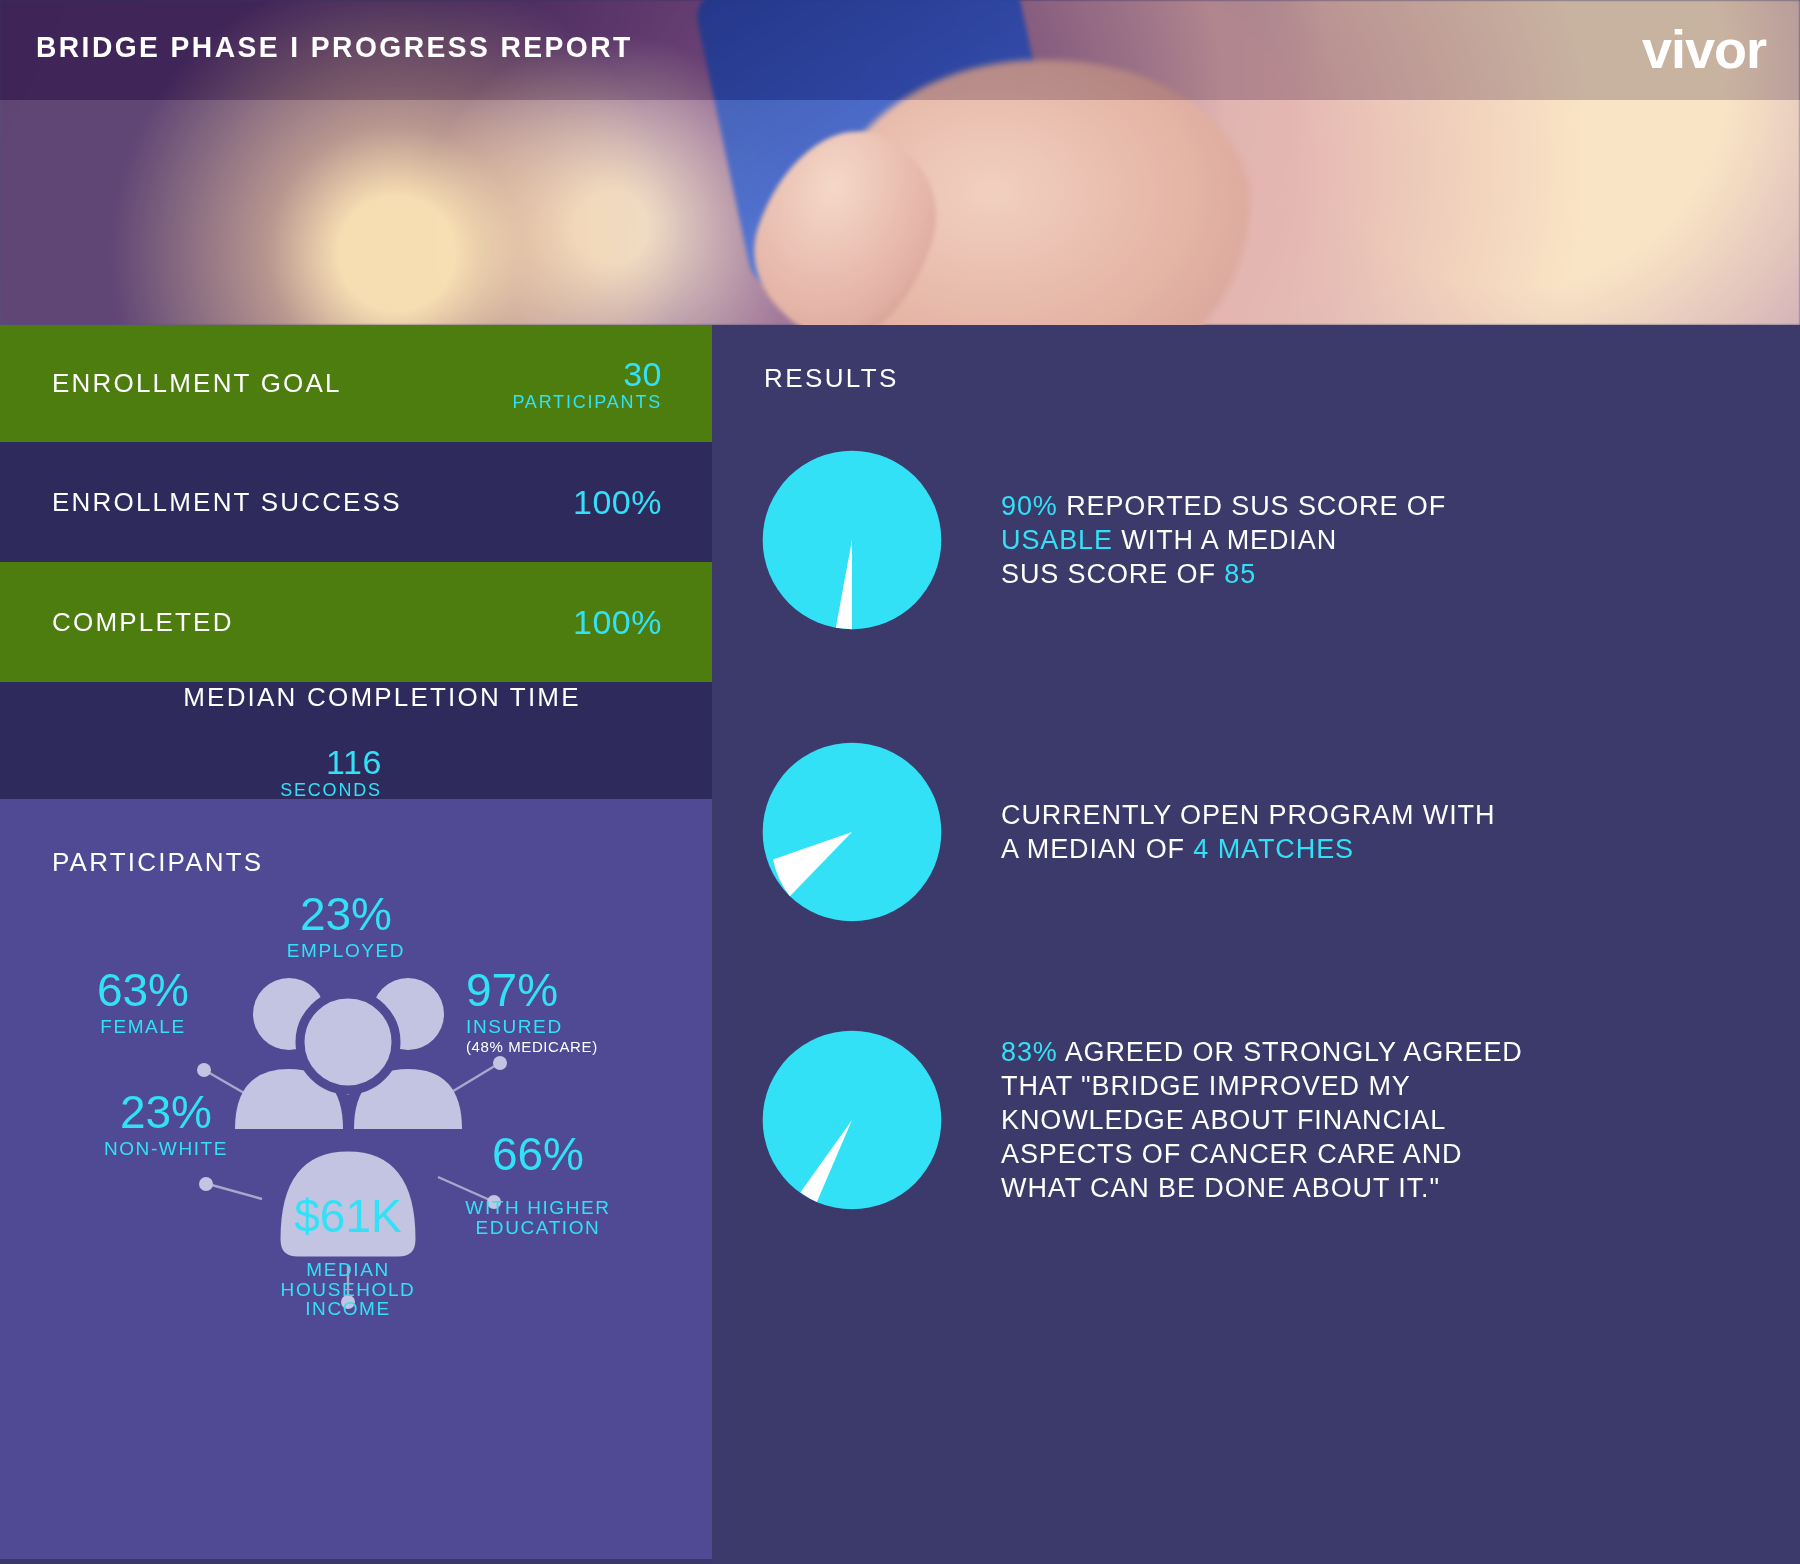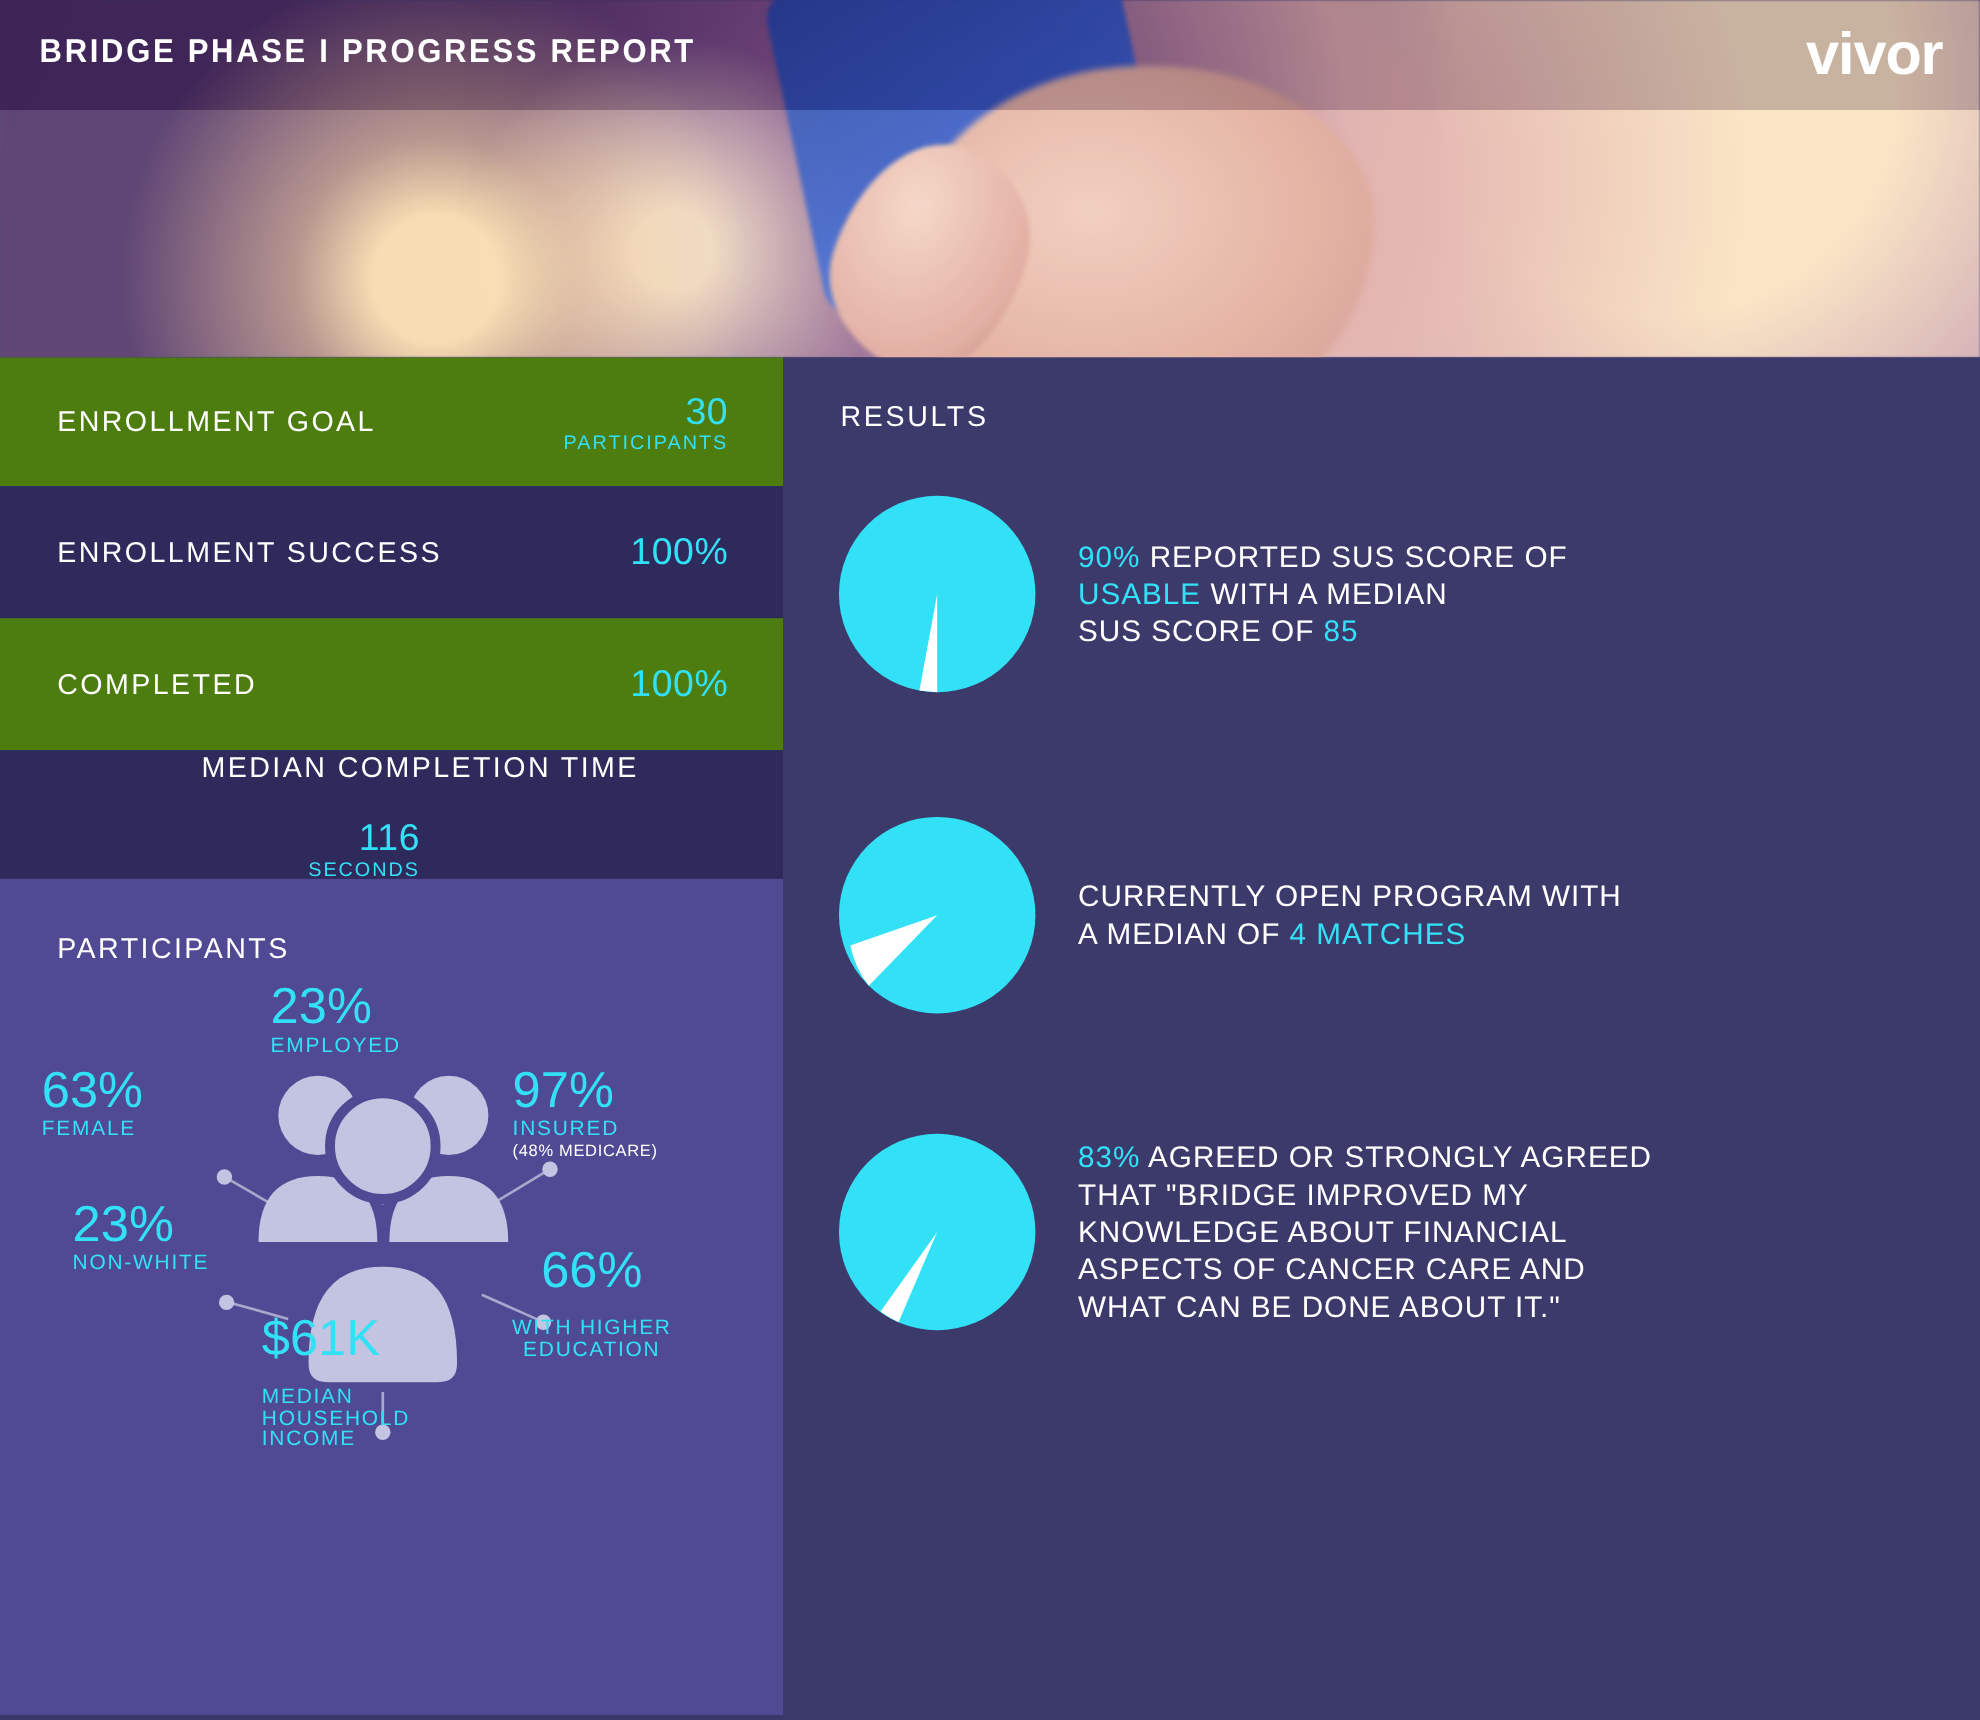--- a/index.html
+++ b/index.html
@@ -47,29 +47,29 @@
   .stat-label{color:#fff;font-size:26px;letter-spacing:2.2px;font-weight:400;padding-left:52px;flex:1;}
   .stat-val{text-align:right;padding-right:50px;line-height:1;}
   .stat-num{color:#33e1f7;font-size:34px;font-weight:400;letter-spacing:.5px;display:block;}
   .stat-unit{color:#33e1f7;font-size:18px;letter-spacing:1.8px;display:block;margin-top:2px;}
   .stat-big{color:#33e1f7;font-size:34px;letter-spacing:.5px;}
 
   
   .participants{position:relative;width:712px;height:760px;background:#4f4a93;}
   .p-title{position:absolute;left:52px;top:48px;color:#fff;font-size:26px;letter-spacing:2.2px;}
   .p-stage{position:absolute;left:0;top:0;width:712px;height:760px;}
-  .p-node{position:absolute;text-align:left;line-height:1.03;}
+  .p-node{position:absolute;text-align:center;line-height:1.03;}
   .p-num{color:#33e1f7;font-size:46px;font-weight:400;letter-spacing:0px;display:block;}
   .p-cap{color:#33e1f7;font-size:19px;letter-spacing:1.6px;display:block;margin-top:3px;}
   .p-sub{color:#ffffff;font-size:15px;letter-spacing:.6px;display:block;margin-top:2px;}
 
   
   .right{position:absolute;left:712px;top:325px;width:1088px;height:1239px;background:#3c3a6b;}
   .r-title{position:absolute;left:52px;top:38px;color:#fff;font-size:26px;letter-spacing:2.4px;}
-  .result{position:absolute;left:40px;width:1020px;display:flex;align-items:center;}
+  .result{position:absolute;left:40px;width:1020px;display:flex;align-items:center;gap:21px;}
   .pie-wrap{width:200px;flex:0 0 200px;display:flex;justify-content:center;}
   .r-text{padding-left:28px;color:#fff;font-size:27px;line-height:1.26;letter-spacing:.9px;}
   .cy{color:#33e1f7;}
 </style>
 </head>
 <body>
 
 <div class="page">
 
   <div class="hero">

